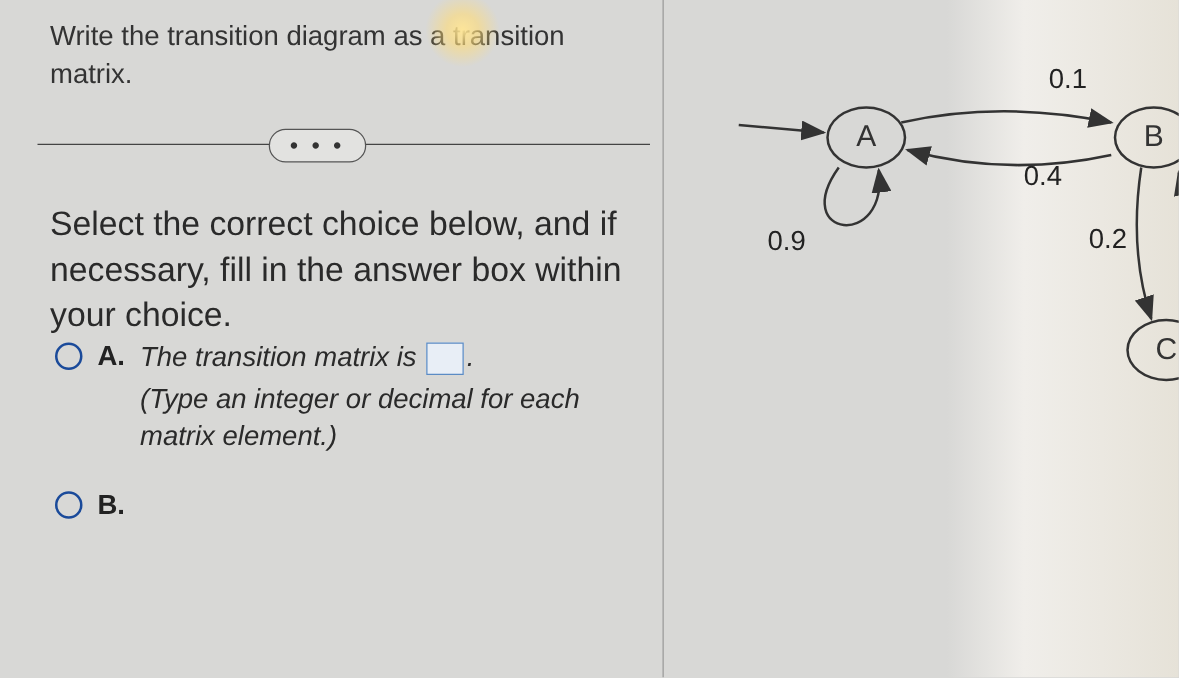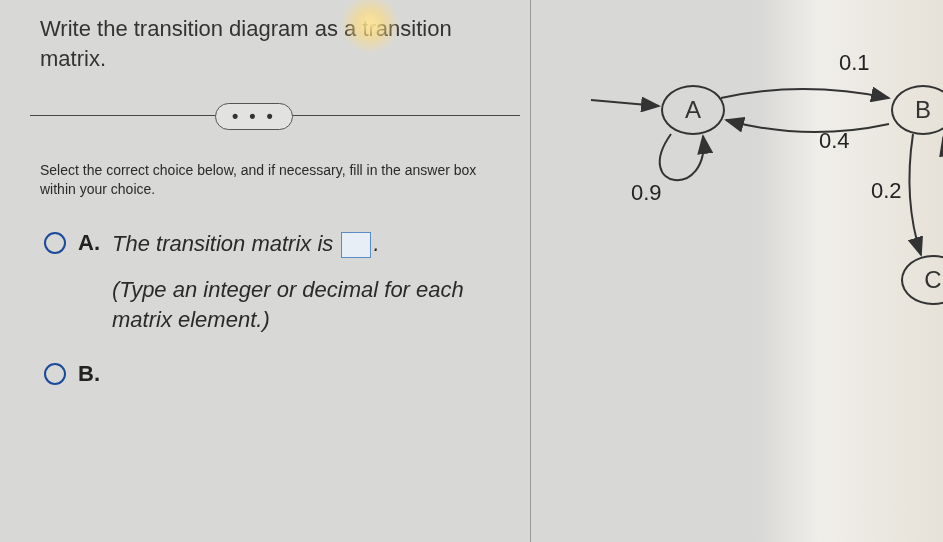--- a/index.html
+++ b/index.html
@@ -53,23 +53,22 @@
     background: #e2e2e0;
     border: 1.5px solid #555;
     border-radius: 14px;
     padding: 2px 16px;
     font-size: 18px;
     color: #333;
     letter-spacing: 3px;
     font-weight: bold;
   }
   .instruction {
-    font-size: 14px;
+    font-size: 27px;
     line-height: 1.35;
-    margin-bottom: 30px;
   }
   .choices {
     padding-left: 4px;
   }
   .choice {
     display: flex;
     align-items: flex-start;
     gap: 12px;
     margin-bottom: 26px;
   }
@@ -98,21 +97,21 @@
     display: inline-block;
     width: 30px;
     height: 26px;
     border: 1.5px solid #5b8bc4;
     background: #e8eef6;
     vertical-align: middle;
     margin: 0 2px;
   }
   .hint {
     font-size: 22px;
-    margin-top: 16px;
+    margin-top: 4px;
   }
   
   .diagram {
     position: absolute;
     top: 20px;
     left: 20px;
     right: 0;
     bottom: 0;
   }
   .node {
@@ -205,17 +204,17 @@
 
         <path d="M 408 272 C 440 300, 435 240, 409 252" stroke="#333" stroke-width="2" fill="none"></path>
       </svg>
 
       <div class="node" style="left:110px; top:65px;">A</div>
       <div class="node" style="left:340px; top:65px;">B</div>
       <div class="node" style="left:350px; top:235px;">C</div>
 
       <div class="arrow-label" style="left:268px; top:30px;margin-left:20px;">0.1</div>
       <div class="arrow-label" style="left:268px; top:108px;">0.4</div>
-      <div class="arrow-label" style="left:80px; top:160px;">0.9</div>
+      <div class="arrow-label" style="left:63px; top:160px;">0.9</div>
       <div class="arrow-label" style="left:320px; top:158px;">0.2</div>
     </div>
   </div>
 </div>
 
 </body></html>

